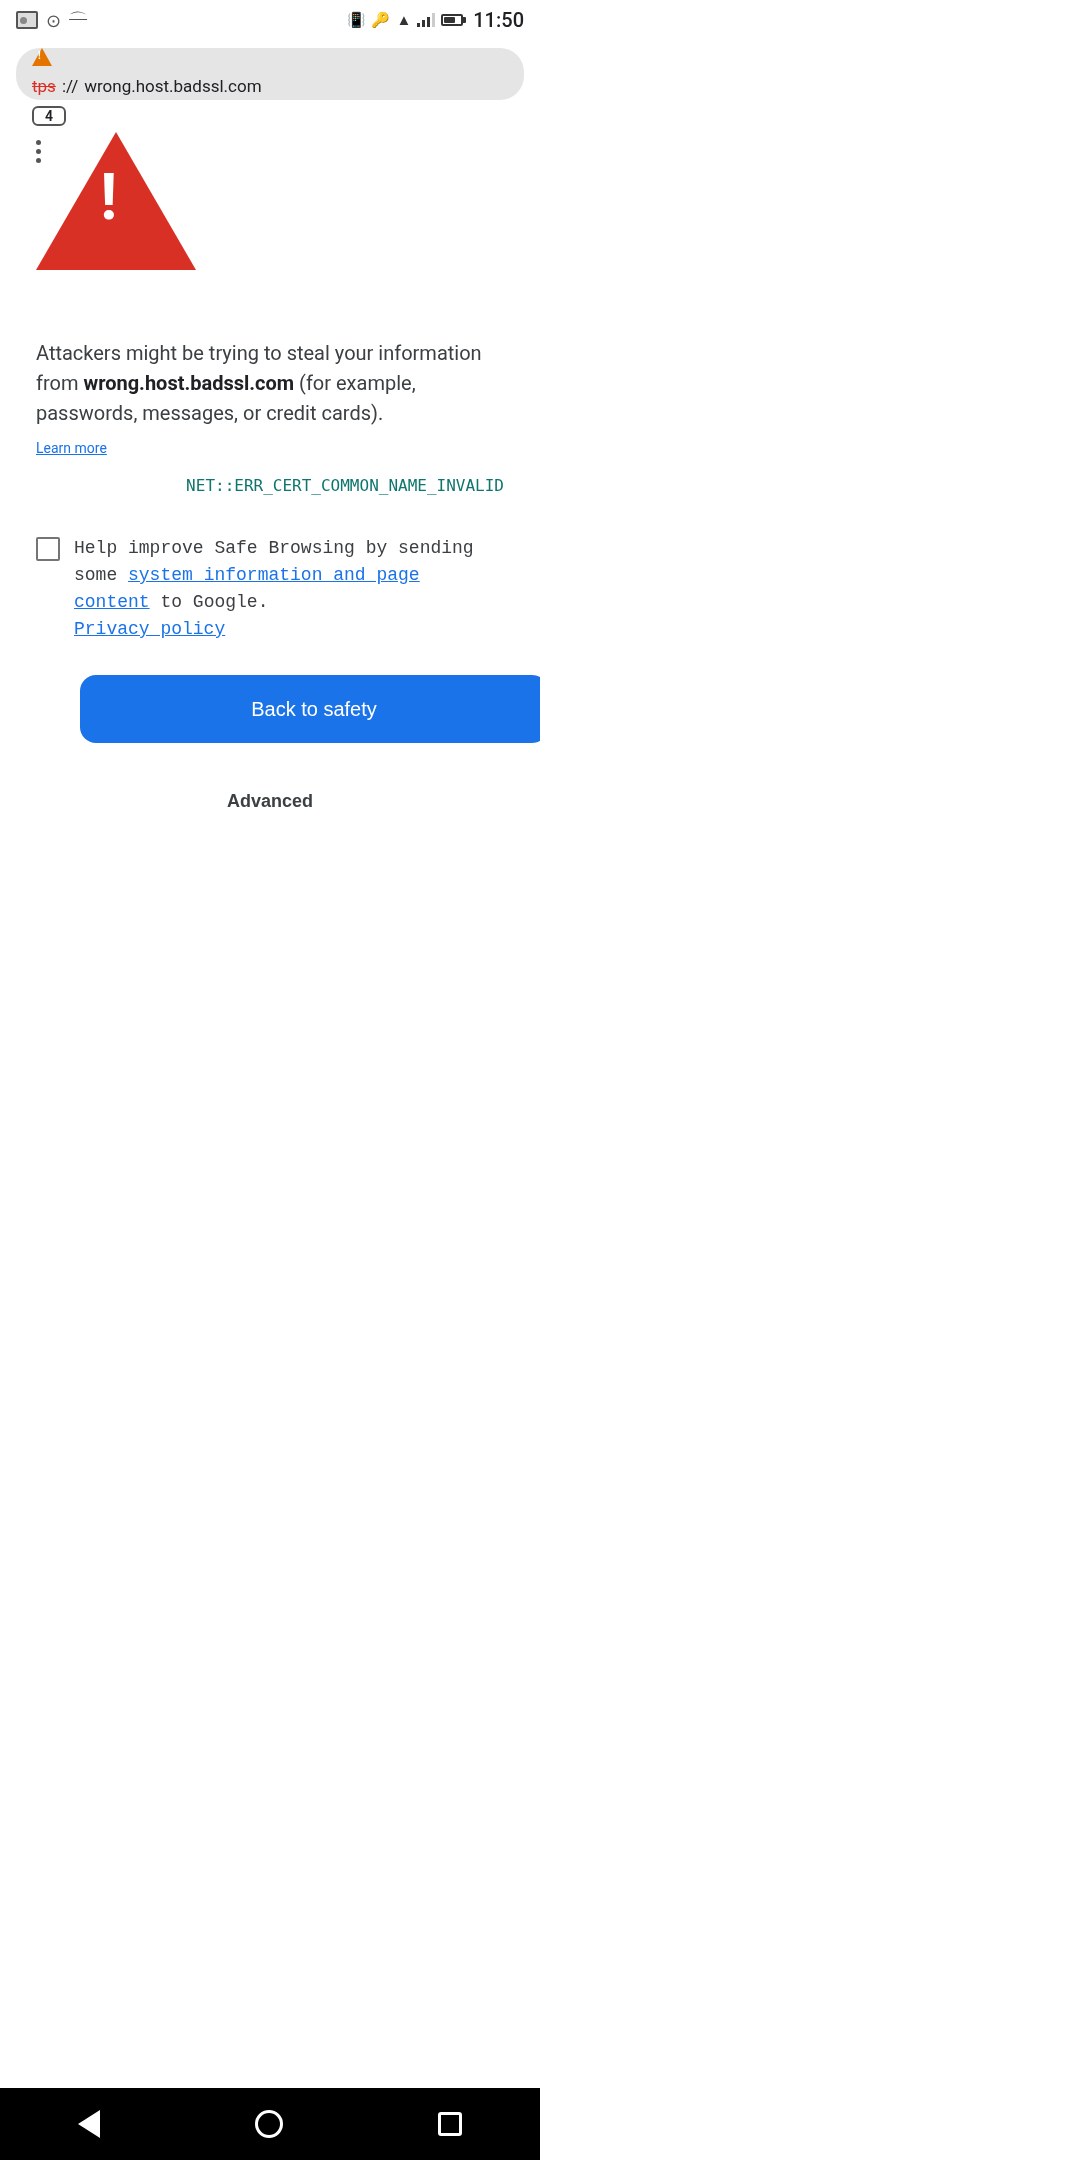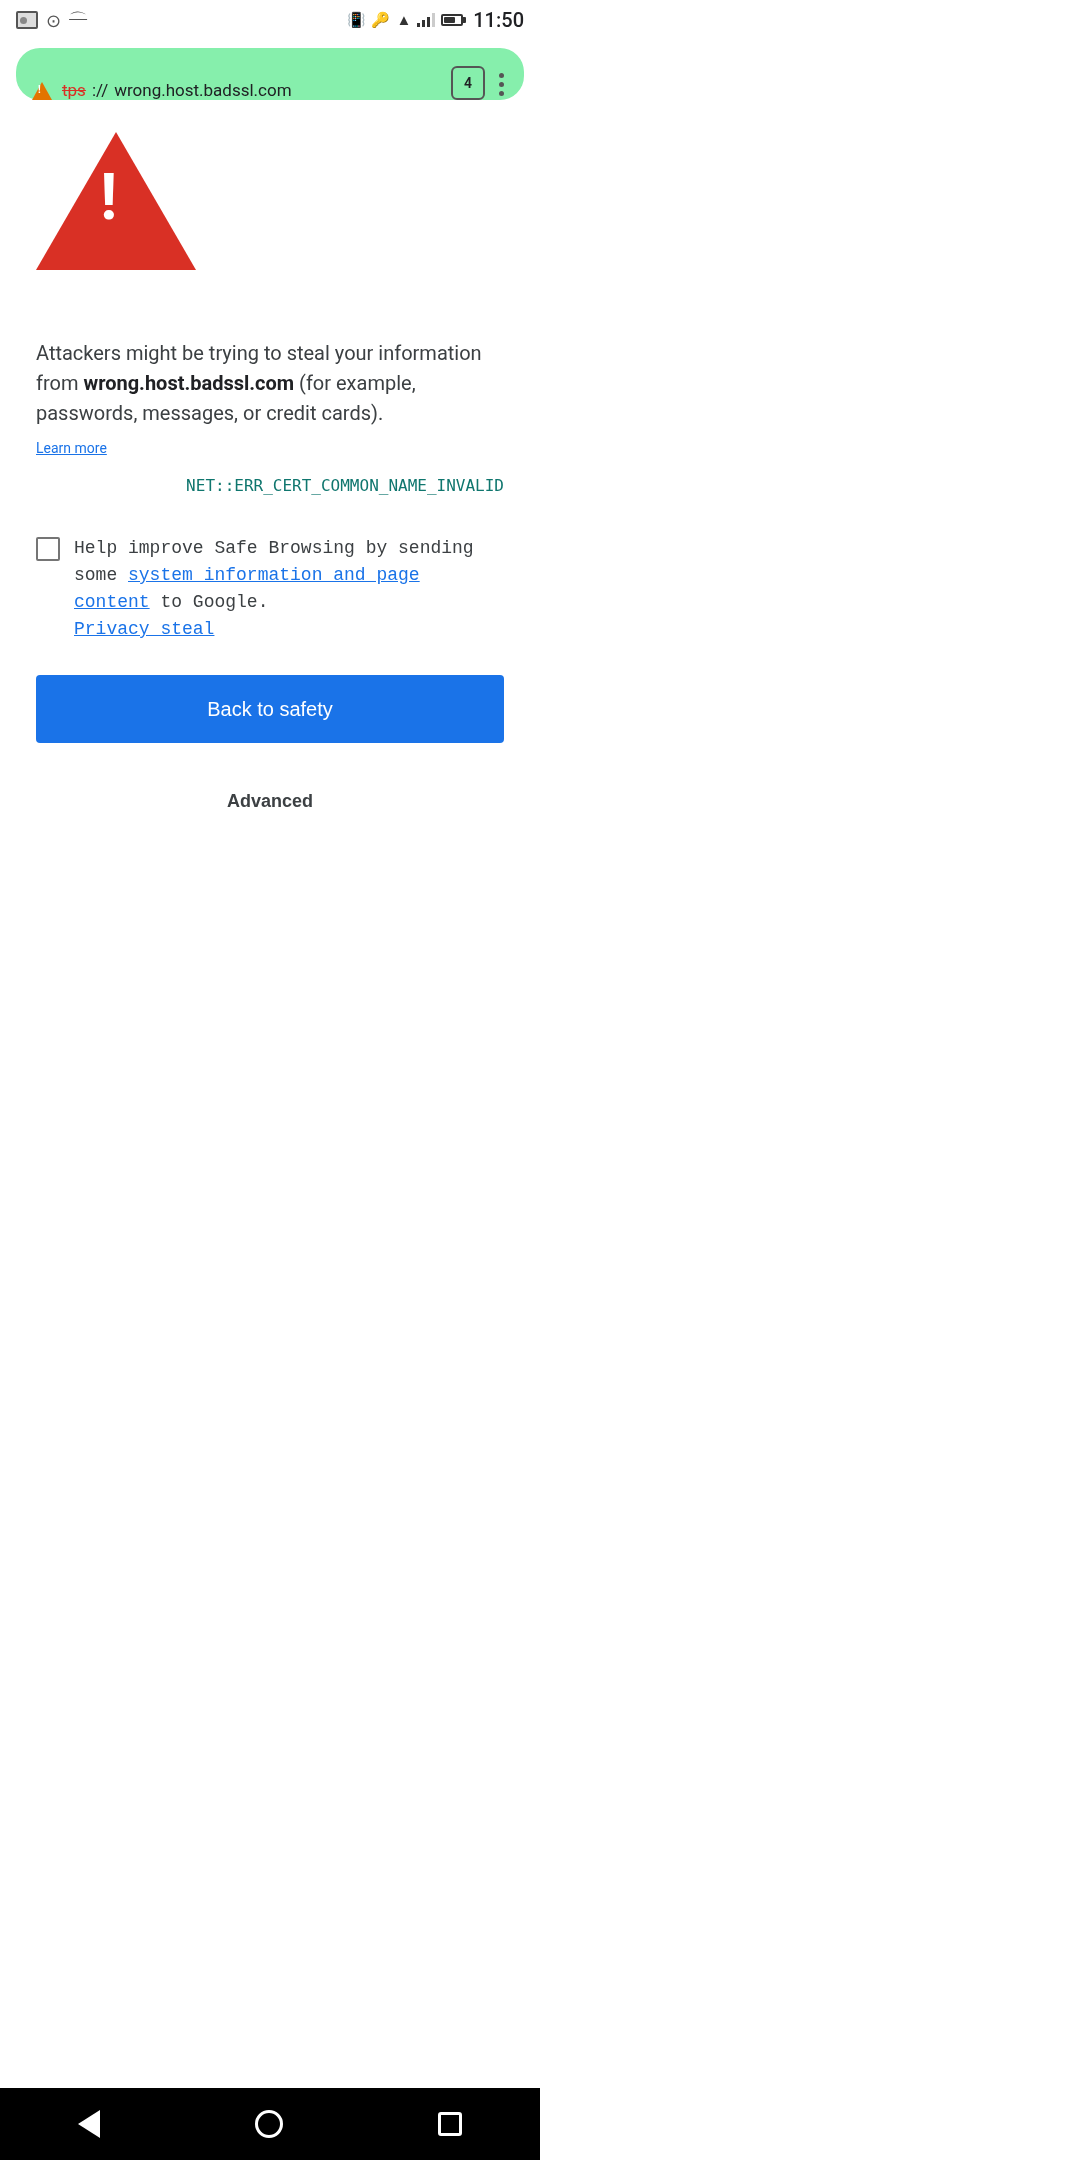--- a/index.html
+++ b/index.html
@@ -71,27 +71,28 @@
       height: 14px;
     }
     .signal-bar {
       width: 3px;
       background: #333;
     }
 
     
     .address-bar {
       margin: 8px 16px;
-      background: #86efac;
+      background: #e5e5e5;
       border-radius: 24px;
       height: 52px;
       display: flex;
-      align-items: flex-end;
+      align-items: flex-start;
       padding: 0 16px;
       gap: 10px;
+      flex-direction: column;
     }
     .address-bar-url {
       flex: 1;
       font-size: 17px;
       color: #202124;
       display: flex;
       align-items: center;
       gap: 6px;
     }
     .warning-triangle-small {
@@ -235,28 +236,29 @@
       text-decoration: underline;
       cursor: pointer;
     }
 
     .back-to-safety-btn {
       width: 100%;
       height: 68px;
       background: #1a73e8;
       color: #fff;
       border: none;
-      border-radius: 4px;
+      border-radius: 16px;
       font-size: 20px;
       font-weight: 500;
       cursor: pointer;
       display: flex;
       align-items: center;
       justify-content: center;
       margin-bottom: 32px;
+      margin-left: 44px;
     }
 
     .advanced-btn {
       width: 100%;
       height: 52px;
       background: transparent;
       color: #3c4043;
       border: none;
       font-size: 18px;
       font-weight: 600;
@@ -376,21 +378,21 @@
 
   
   <p class="error-code">NET::ERR_CERT_COMMON_NAME_INVALID</p>
 
   
   <div class="checkbox-row">
     <div class="checkbox"></div>
     <div class="checkbox-text">
       <span>Help improve Safe Browsing by sending some </span><a class="checkbox-link">system information and page content</a><span> to Google.</span>
       <br>
-      <a class="checkbox-link">Privacy steal</a>
+      <a class="checkbox-link">Privacy policy</a>
     </div>
   </div>
 
   
   <button class="back-to-safety-btn">Back to safety</button>
 
   
   <button class="advanced-btn">Advanced</button>
 </div>
 

